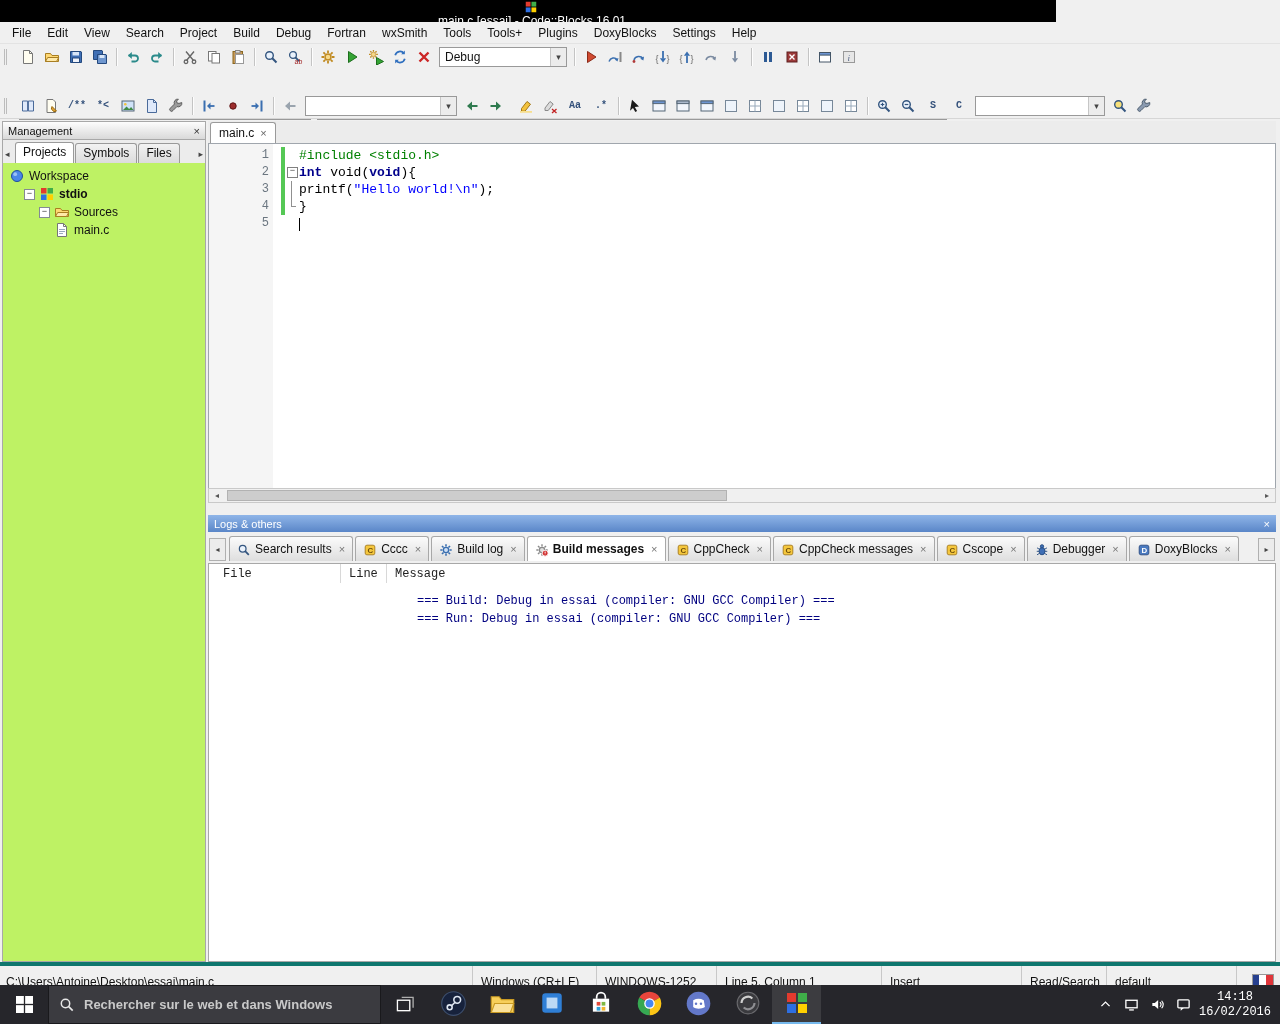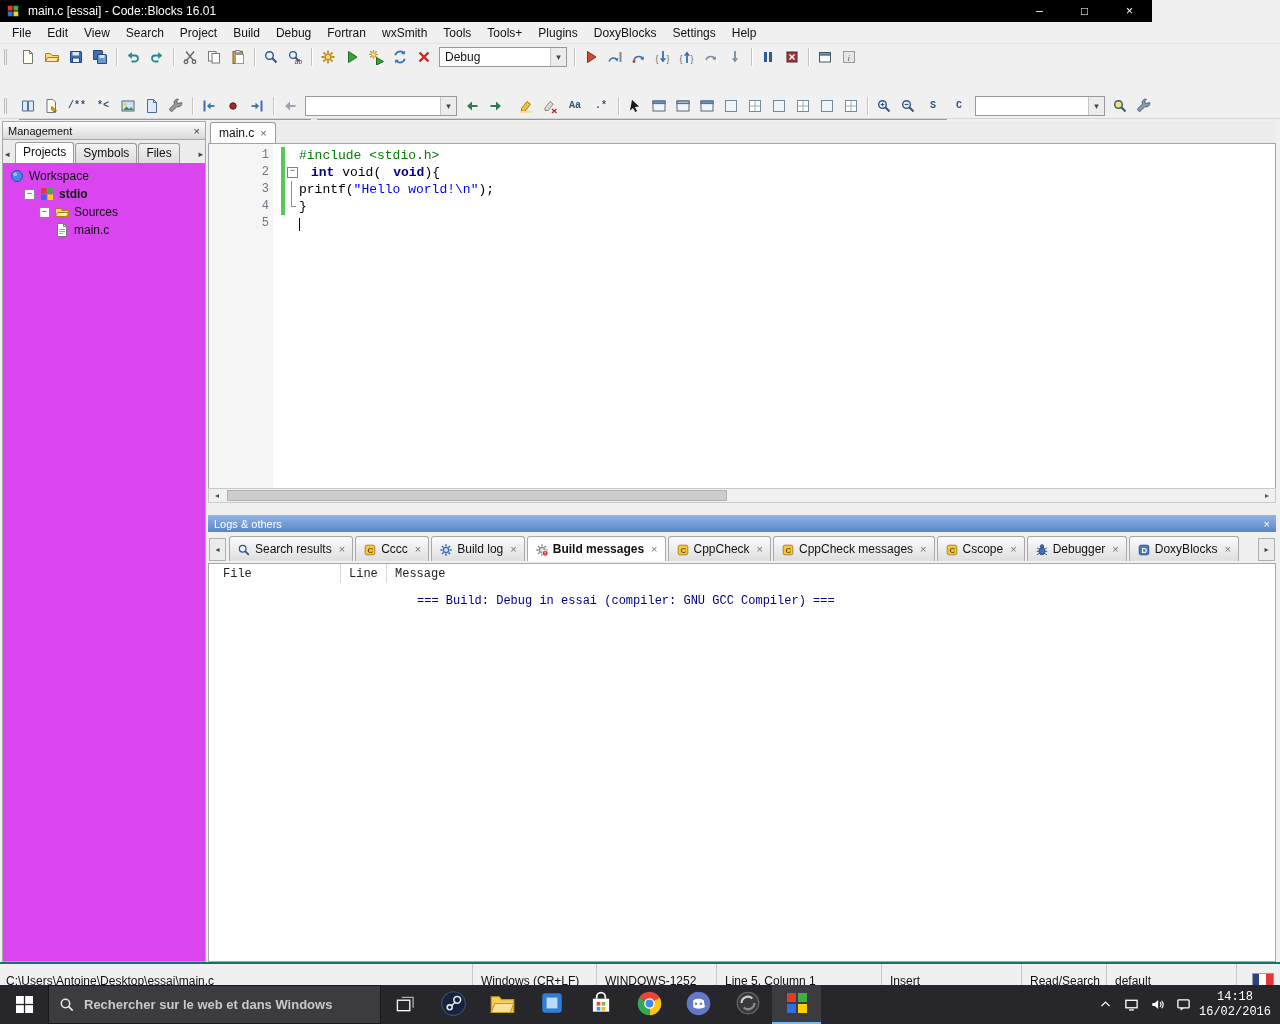--- a/index.html
+++ b/index.html
@@ -1,20 +1,20 @@
 <!DOCTYPE html>
 <html><head>
 <meta charset="utf-8">
 <style>
   html,body{margin:0;padding:0;}
   body{font-family:"Liberation Sans",sans-serif;font-size:12px;color:#111;}
   #screen{position:relative;width:1280px;height:1024px;background:#f0f0f0;overflow:hidden;}
 
   
-  #titlebar{position:absolute;left:0;top:0;width:1152px;height:22px;background:#000;color:#fff;display:flex;align-items:center;}
+  #titlebar{position:absolute;left:0;top:0;width:1056px;height:22px;background:#000;color:#fff;display:flex;align-items:center;flex-direction:column;}
   #titlebar .t-icon{width:14px;height:14px;margin-left:6px;}
   #titlebar .t-title{margin-left:8px;font-size:12px;}
   #titlebar .t-controls{margin-left:auto;display:flex;height:22px;}
   #titlebar .t-btn{width:45px;height:22px;display:flex;align-items:center;justify-content:center;font-size:12px;color:#fff;}
 
   
   #menubar{position:absolute;left:0;top:22px;width:1280px;height:22px;background:#f0f0f0;display:flex;align-items:center;padding-left:4px;box-sizing:border-box;border-bottom:1px solid #e3e3e3;}
   .menu-item{padding:3px 8px;cursor:default;}
 
   
@@ -35,21 +35,21 @@
   
   #management{position:absolute;left:2px;top:121px;width:204px;height:841px;display:flex;flex-direction:column;background:#f0f0f0;}
   .mhead{height:17px;background:linear-gradient(#fdfdfd,#d9d9d9);border:1px solid #a8a8a8;display:flex;align-items:center;padding:0 5px;font-size:11px;flex:none;}
   .mhead .mclose{margin-left:auto;color:#333;font-size:11px;}
   .mtabs{height:23px;background:#ececec;border-left:1px solid #a8a8a8;border-right:1px solid #a8a8a8;display:flex;align-items:flex-end;padding:0 12px;position:relative;flex:none;}
   .mtab-arrow{position:absolute;bottom:4px;font-size:9px;color:#444;}
   .mtab-arrow.left{left:2px;}
   .mtab-arrow.right{right:2px;}
   .mtab{padding:2px 7px 3px;border:1px solid #9a9a9a;border-bottom:none;border-radius:3px 3px 0 0;background:linear-gradient(#f2f2f2,#dcdcdc);font-size:12px;margin-right:1px;}
   .mtab.active{background:#fff;padding-bottom:4px;}
-  .mtree{flex:1;background:#d946ef;border:1px solid #a8a8a8;border-top:none;padding-top:4px;overflow:hidden;}
+  .mtree{flex:1;background:#bef264;border:1px solid #a8a8a8;border-top:none;padding-top:4px;overflow:hidden;}
   .titem{display:flex;align-items:center;height:18px;}
   .exp{width:9px;height:9px;border:1px solid #848a94;background:#fff;font-size:9px;line-height:7px;text-align:center;color:#333;margin-right:4px;flex:none;}
   .tico{width:16px;height:16px;margin-right:4px;display:flex;flex:none;}
   .tlabel{white-space:nowrap;}
   .tlabel.bold{font-weight:bold;}
 
   
   #editor-zone{position:absolute;left:208px;top:121px;width:1068px;height:382px;}
   .etabs{height:22px;display:flex;align-items:flex-end;background:#ececec;}
   .etab{display:flex;align-items:center;gap:6px;background:#fff;border:1px solid #9a9a9a;border-bottom:none;border-radius:3px 3px 0 0;padding:3px 8px;margin-left:2px;font-size:12px;}
@@ -59,21 +59,21 @@
   .gnum{width:60px;text-align:right;padding-right:12px;color:#6b7680;font-size:12px;flex:none;}
   .gchg{width:4px;flex:none;}
   .gchg.on{background:#55c855;}
   .gfold{width:14px;position:relative;flex:none;}
   .foldbox{position:absolute;left:2px;top:3px;width:9px;height:9px;border:1px solid #808080;background:#fff;font-size:9px;line-height:7px;text-align:center;color:#444;}
   .fline::before{content:"";position:absolute;left:6px;top:0;bottom:0;width:1px;background:#909090;}
   .fend::before{content:"";position:absolute;left:6px;top:0;height:9px;width:1px;background:#909090;}
   .fend::after{content:"";position:absolute;left:6px;top:8px;width:5px;height:1px;background:#909090;}
   .gcode{white-space:pre;}
   .tk-pp{color:#008000;}
-  .tk-kw{color:#00008b;font-weight:bold;padding-left:12px;}
+  .tk-kw{color:#00008b;font-weight:bold;}
   .tk-str{color:#0000ff;}
   .tk-pl{color:#000;}
   .caret{display:inline-block;width:1px;height:13px;background:#000;vertical-align:text-bottom;}
   .hscroll{height:15px;background:#f0f0f0;border:1px solid #c9c9c9;box-sizing:border-box;display:flex;}
   .sb-btn{width:16px;height:13px;display:flex;align-items:center;justify-content:center;font-size:8px;color:#555;background:#f0f0f0;flex:none;}
   .sb-track{flex:1;position:relative;}
   .sb-thumb{position:absolute;left:2px;top:1px;height:11px;width:500px;background:#cdcdcd;border:1px solid #b2b2b2;box-sizing:border-box;}
 
   
   #logs{position:absolute;left:208px;top:515px;width:1068px;height:447px;display:flex;flex-direction:column;}
@@ -94,21 +94,21 @@
   .hc-msg{flex:1;padding-left:8px;}
   .lrows{margin-top:9px;}
   .lrow{display:flex;height:18px;line-height:18px;}
   .c-file{width:132px;padding-left:14px;flex:none;}
   .c-line{width:46px;padding-left:8px;flex:none;}
   .c-msg{flex:1;padding-left:8px;white-space:pre;overflow:hidden;}
   .row-navy{color:#000080;}
   .row-red{color:#c80000;}
 
   
-  #statusbar{position:absolute;left:0;top:962px;width:1280px;height:35px;background:#f0f0f0;border-top:2px solid #0f766e;display:flex;align-items:center;box-sizing:border-box;}
+  #statusbar{position:absolute;left:0;top:962px;width:1280px;height:35px;background:#f0f0f0;border-top:4px solid #0f766e;display:flex;align-items:center;box-sizing:border-box;}
   .sbf{height:100%;display:flex;align-items:center;padding-left:8px;box-sizing:border-box;border-left:1px solid #c8c8c8;white-space:nowrap;overflow:hidden;}
   .sb-path{flex:1;border-left:none;padding-left:6px;}
   .w-eol{width:124px;margin-left:29px;}.w-enc{width:120px;}.w-pos{width:165px;}.w-ins{width:140px;}.w-rw{width:85px;}.w-prof{width:130px;}
   .sb-flagcell{width:44px;justify-content:center;}
   .flag{display:flex;width:20px;height:13px;border:1px solid #999;}
   .flag i{flex:1;}
   .flag .fb{background:#27408f;}.flag .fw{background:#fff;}.flag .fr{background:#e0353a;}
 
   
   #taskbar{position:absolute;left:0;top:985px;width:1280px;height:39px;background:#26262b;display:flex;align-items:stretch;color:#fff;}
@@ -940,20 +940,21 @@
         </div>
       <div class="lrows" id="lrows">
           <div class="lrow row-navy">
             <span class="c-file"></span>
             <span class="c-line"></span>
             <span class="c-msg">=== Build: Debug in essai (compiler: GNU GCC Compiler) ===</span>
           </div>
           <div class="lrow row-navy">
             <span class="c-file"></span>
             <span class="c-line"></span>
+            <span class="c-msg">=== Run: Debug in essai (compiler: GNU GCC Compiler) ===</span>
           </div>
         </div>
     </div>
   </div>
 
   <div id="statusbar">
     <div class="sbf sb-path">C:\Users\Antoine\Desktop\essai\main.c</div>
     <div class="sbf w-eol">Windows (CR+LF)</div>
     <div class="sbf w-enc">WINDOWS-1252</div>
     <div class="sbf w-pos">Line 5, Column 1</div>

